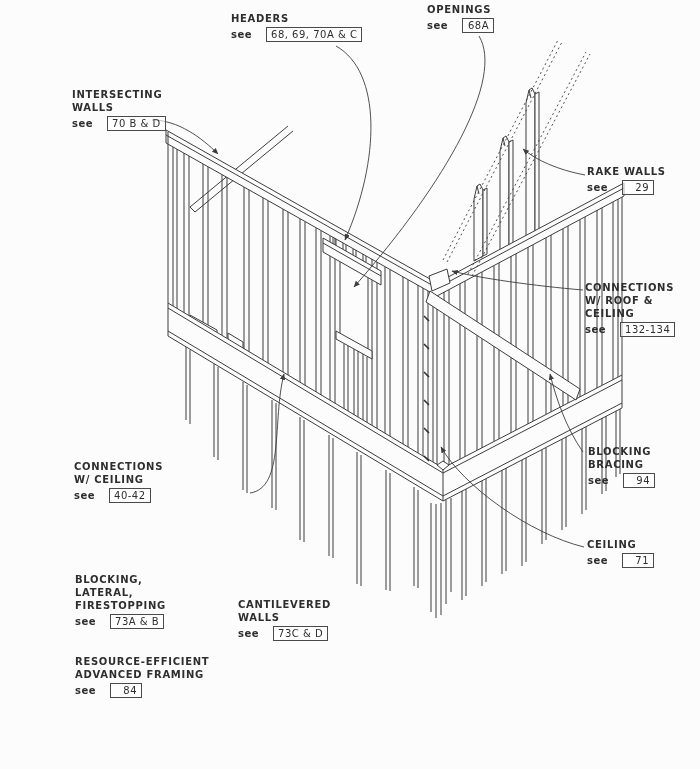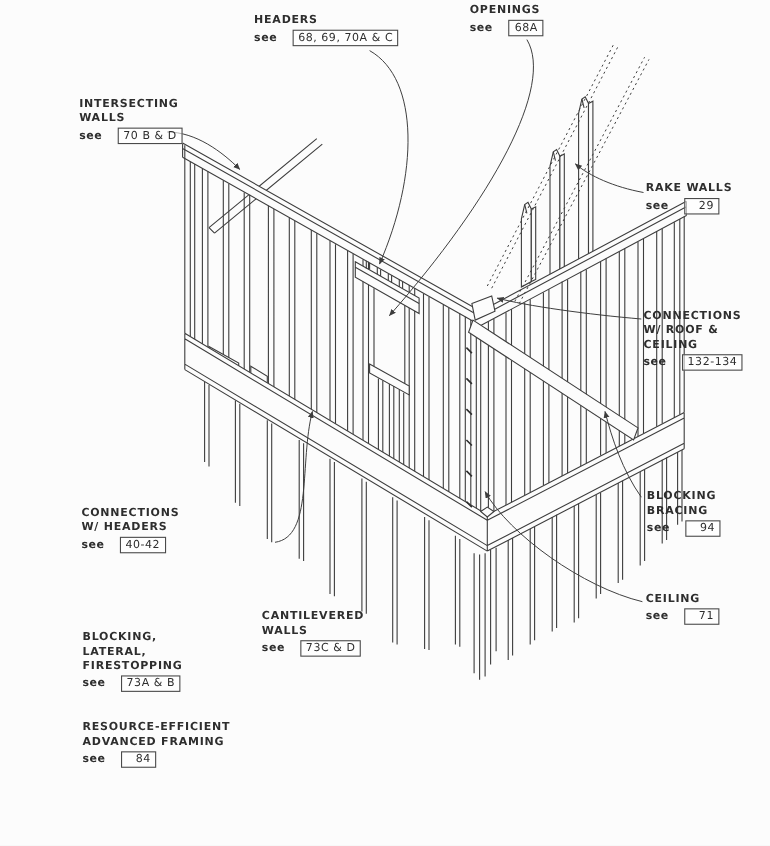--- a/index.html
+++ b/index.html
@@ -213,38 +213,38 @@
 <div class="callout" style="left:587px;top:538px">
   <div class="ttl">CEILING</div>
   <div class="see-row">
     <span class="see-word">see</span>
     <span class="ref-box">71</span>
   </div>
 </div>
 
 <div class="callout" style="left:74px;top:460px">
   <div class="ttl">CONNECTIONS</div>
-  <div class="ttl">W/ HEADERS</div>
+  <div class="ttl">W/ CEILING</div>
   <div class="see-row">
     <span class="see-word">see</span>
     <span class="ref-box">40-42</span>
   </div>
 </div>
 
 <div class="callout" style="left:75px;top:573px">
   <div class="ttl">BLOCKING,</div>
   <div class="ttl">LATERAL,</div>
   <div class="ttl">FIRESTOPPING</div>
   <div class="see-row">
     <span class="see-word">see</span>
     <span class="ref-box">73A &amp; B</span>
   </div>
 </div>
 
-<div class="callout" style="left:238px;top:554px">
+<div class="callout" style="left:238px;top:598px">
   <div class="ttl">CANTILEVERED</div>
   <div class="ttl">WALLS</div>
   <div class="see-row">
     <span class="see-word">see</span>
     <span class="ref-box">73C &amp; D</span>
   </div>
 </div>
 
 <div class="callout" style="left:75px;top:655px">
   <div class="ttl">RESOURCE-EFFICIENT</div>

